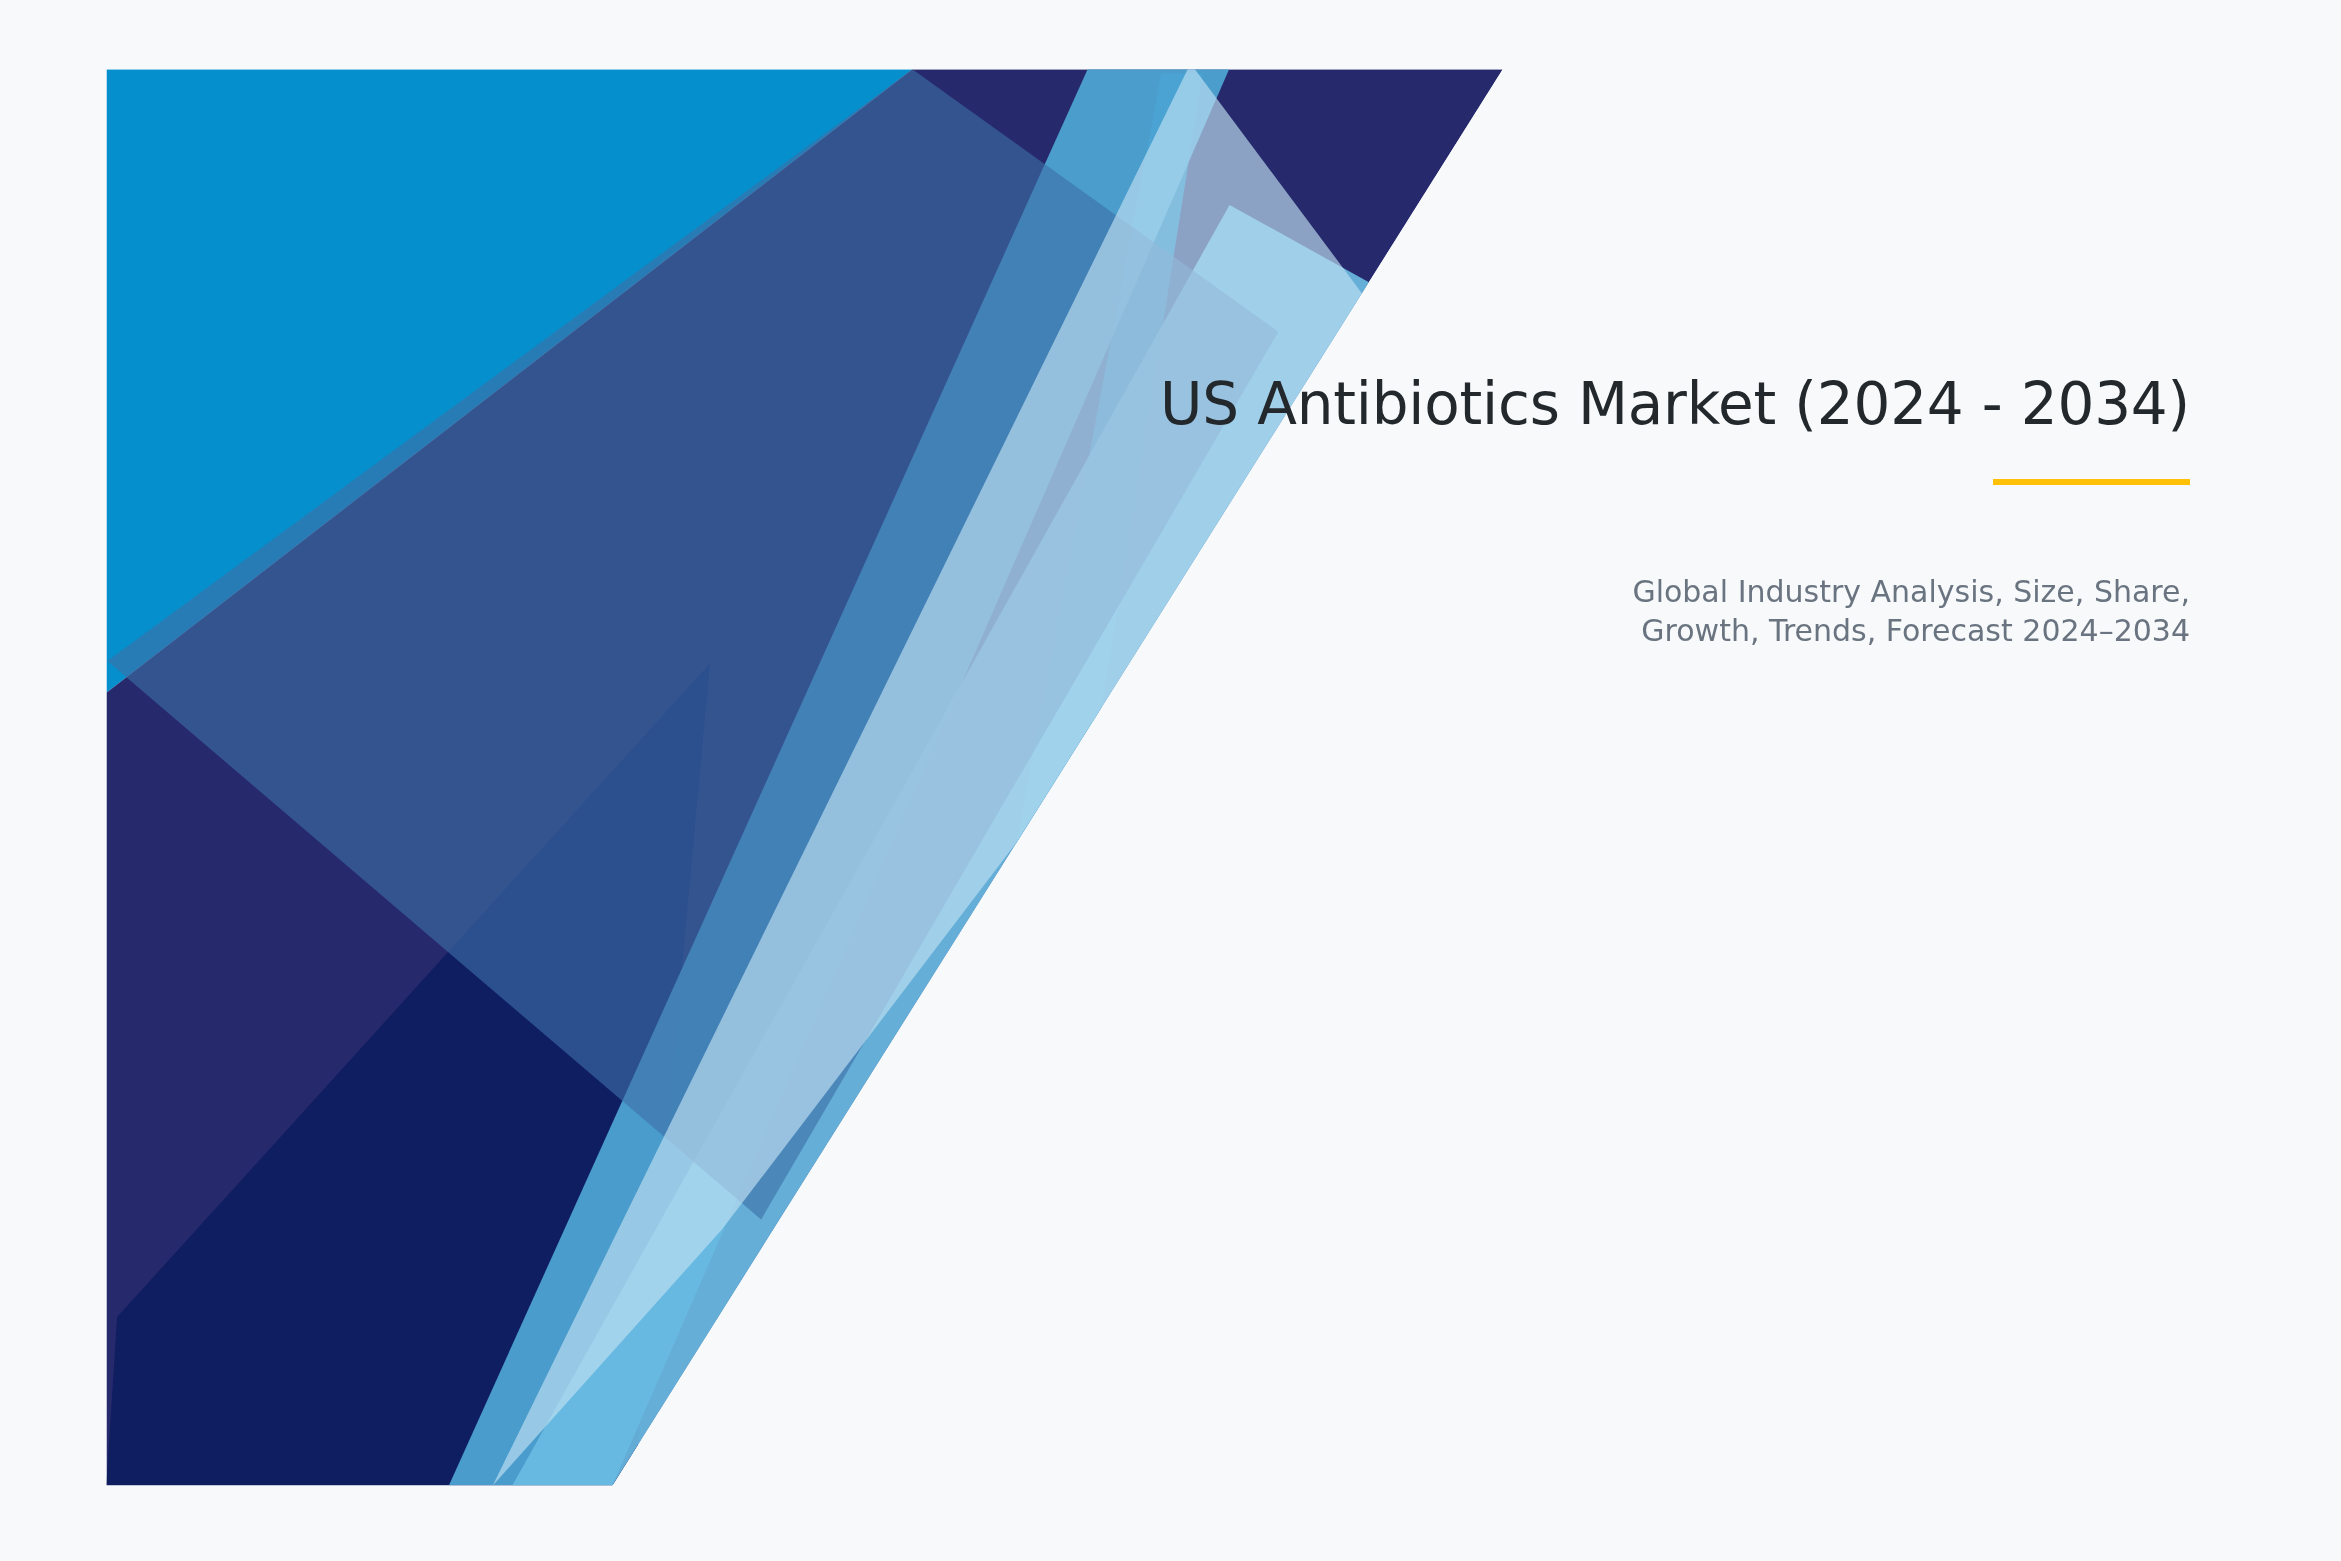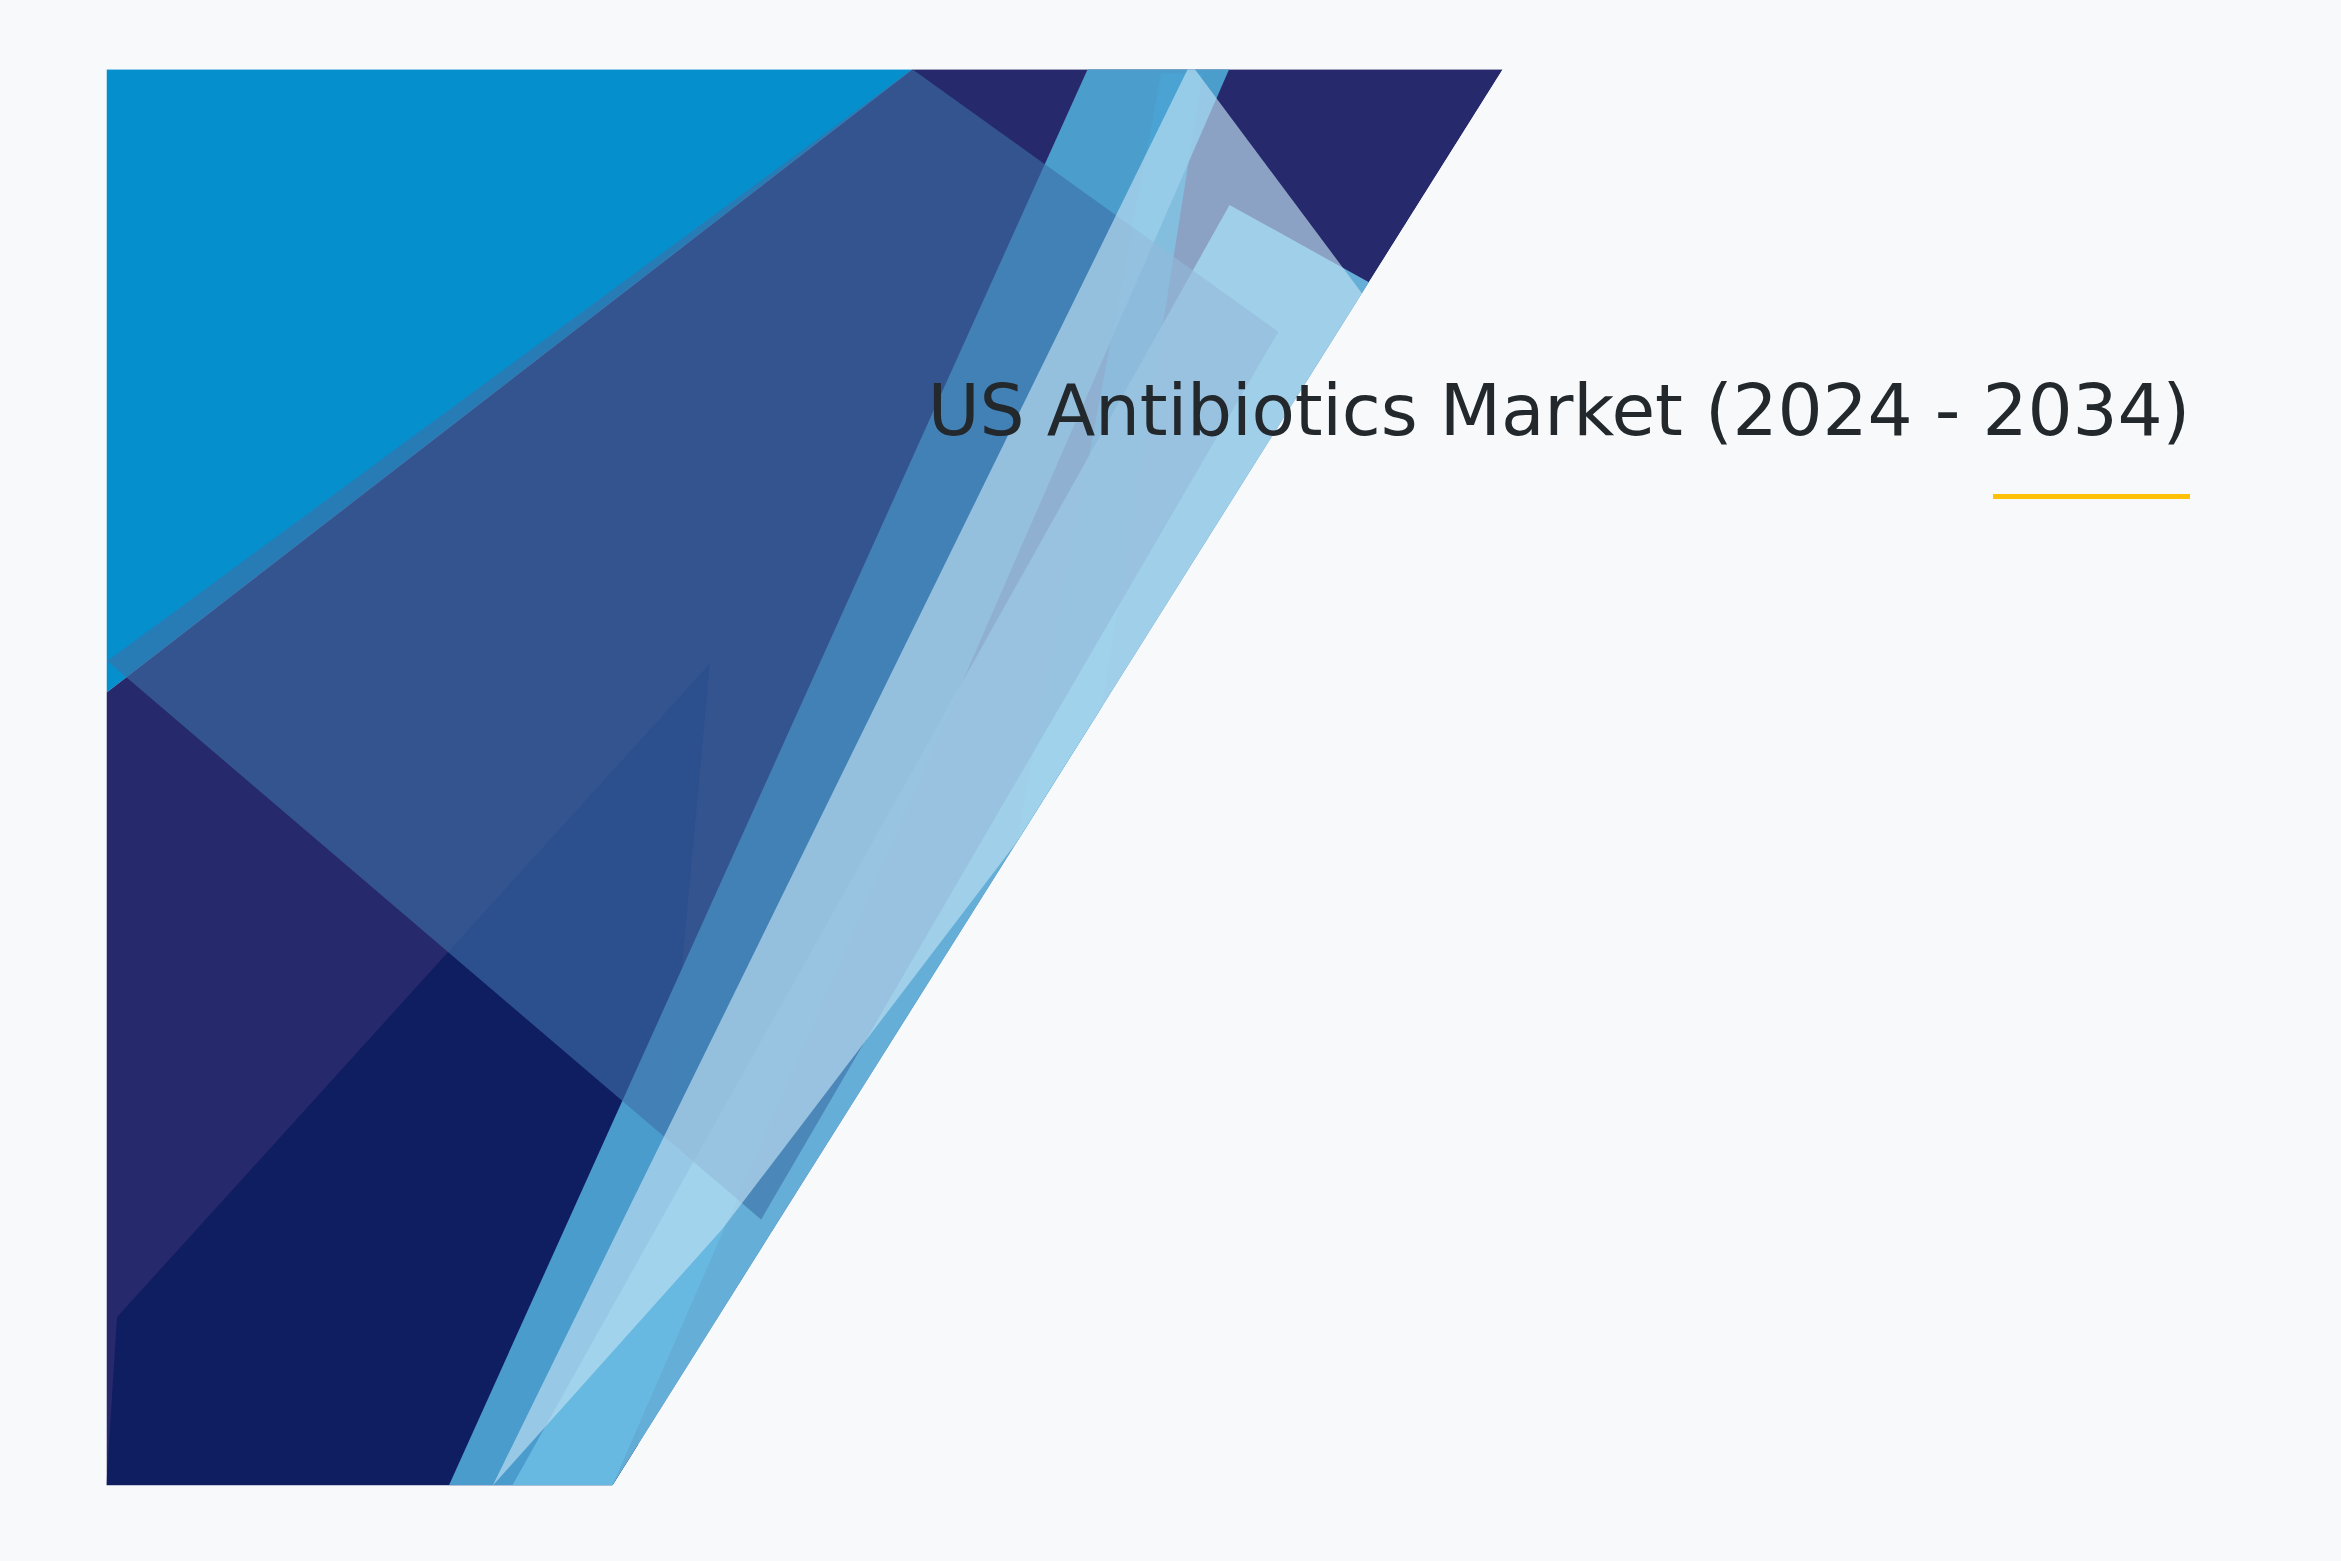--- a/index.html
+++ b/index.html
@@ -28,21 +28,21 @@
   
   #text-block {
     position: absolute;
     left: 829px;
     top: 371px;
     width: 1361px;
     text-align: right;
   }
   #page-title {
     margin: 0;
-    font-size: 71px;
+    font-size: 58px;
     font-weight: 400;
     line-height: 1.14;
     letter-spacing: -0.2px;
     color: #23282c;
     white-space: nowrap;
   }
   #accent-rule-wrap {
     margin-top: 42px;
     display: flex;
     justify-content: flex-end;
@@ -95,16 +95,17 @@
     </g>
   </svg>
 
   <div id="text-block">
     <h1 id="page-title">US Antibiotics Market (2024 - 2034)</h1>
 
     <div id="accent-rule-wrap">
       <div id="accent-rule"></div>
     </div>
 
+    <p id="page-subtitle">Global Industry Analysis, Size, Share, Growth, Trends, Forecast 2024–2034</p>
   </div>
 
 </div>
 
 
 </body></html>

